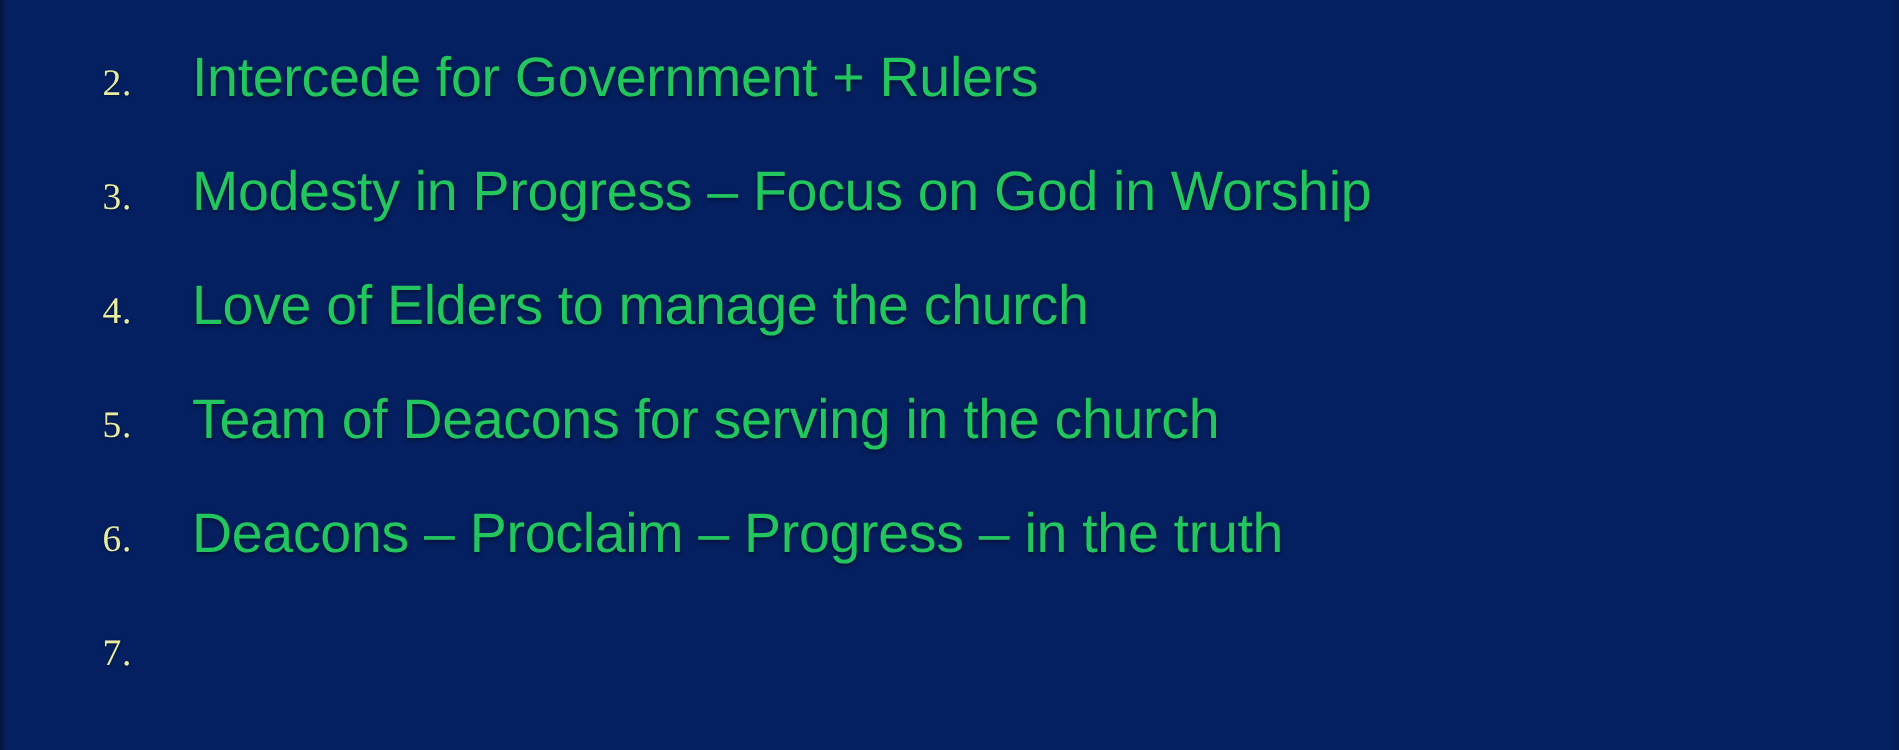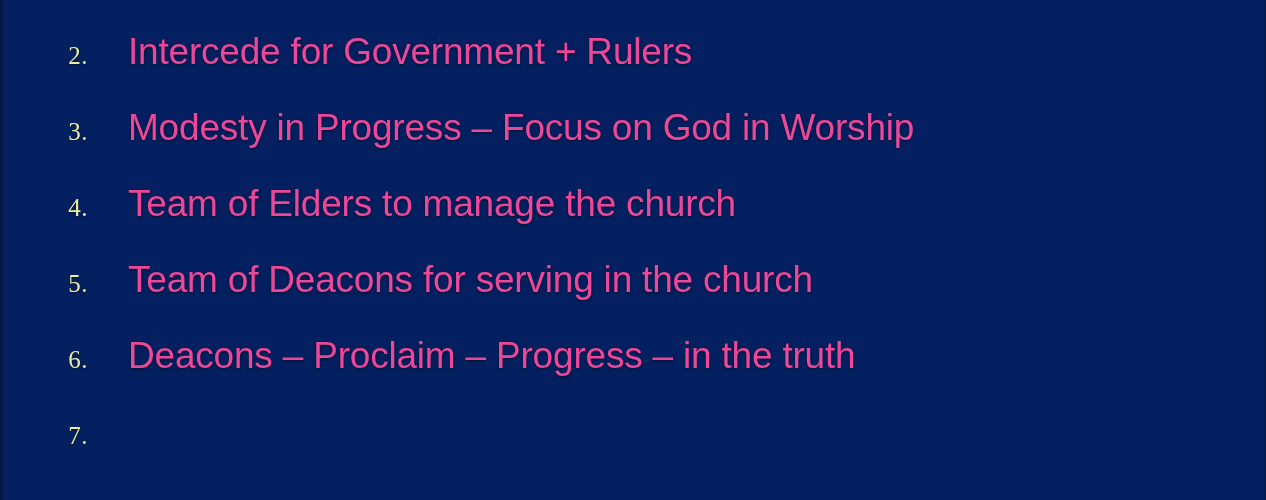--- a/index.html
+++ b/index.html
@@ -53,21 +53,21 @@
     font-family: "Liberation Serif", serif;
     font-weight: 400;
     letter-spacing: 0.5px;
     line-height: 1;
     padding-top: 6px;
     box-sizing: border-box;
     text-shadow: 0 1px 2px rgba(0,0,0,0.45);
   }
   .item-text {
     margin-left: 40px;
-    color: #ec4899;
+    color: #22c55e;
     font-size: 37px;
     font-weight: 400;
     line-height: 1.08;
     white-space: nowrap;
     letter-spacing: -0.2px;
     text-shadow: 0 1px 3px rgba(0,0,0,0.5);
   }
 </style>
 </head>
 <body>
@@ -89,21 +89,21 @@
       <span class="item-text">Intercede for Government + Rulers</span>
     </div>
 
     <div class="list-item">
       <span class="item-number">3.</span>
       <span class="item-text">Modesty in Progress – Focus on God in Worship</span>
     </div>
 
     <div class="list-item">
       <span class="item-number">4.</span>
-      <span class="item-text">Team of Elders to manage the church</span>
+      <span class="item-text">Love of Elders to manage the church</span>
     </div>
 
     <div class="list-item">
       <span class="item-number">5.</span>
       <span class="item-text">Team of Deacons for serving in the church</span>
     </div>
 
     <div class="list-item">
       <span class="item-number">6.</span>
       <span class="item-text">Deacons – Proclaim – Progress – in the truth</span>

